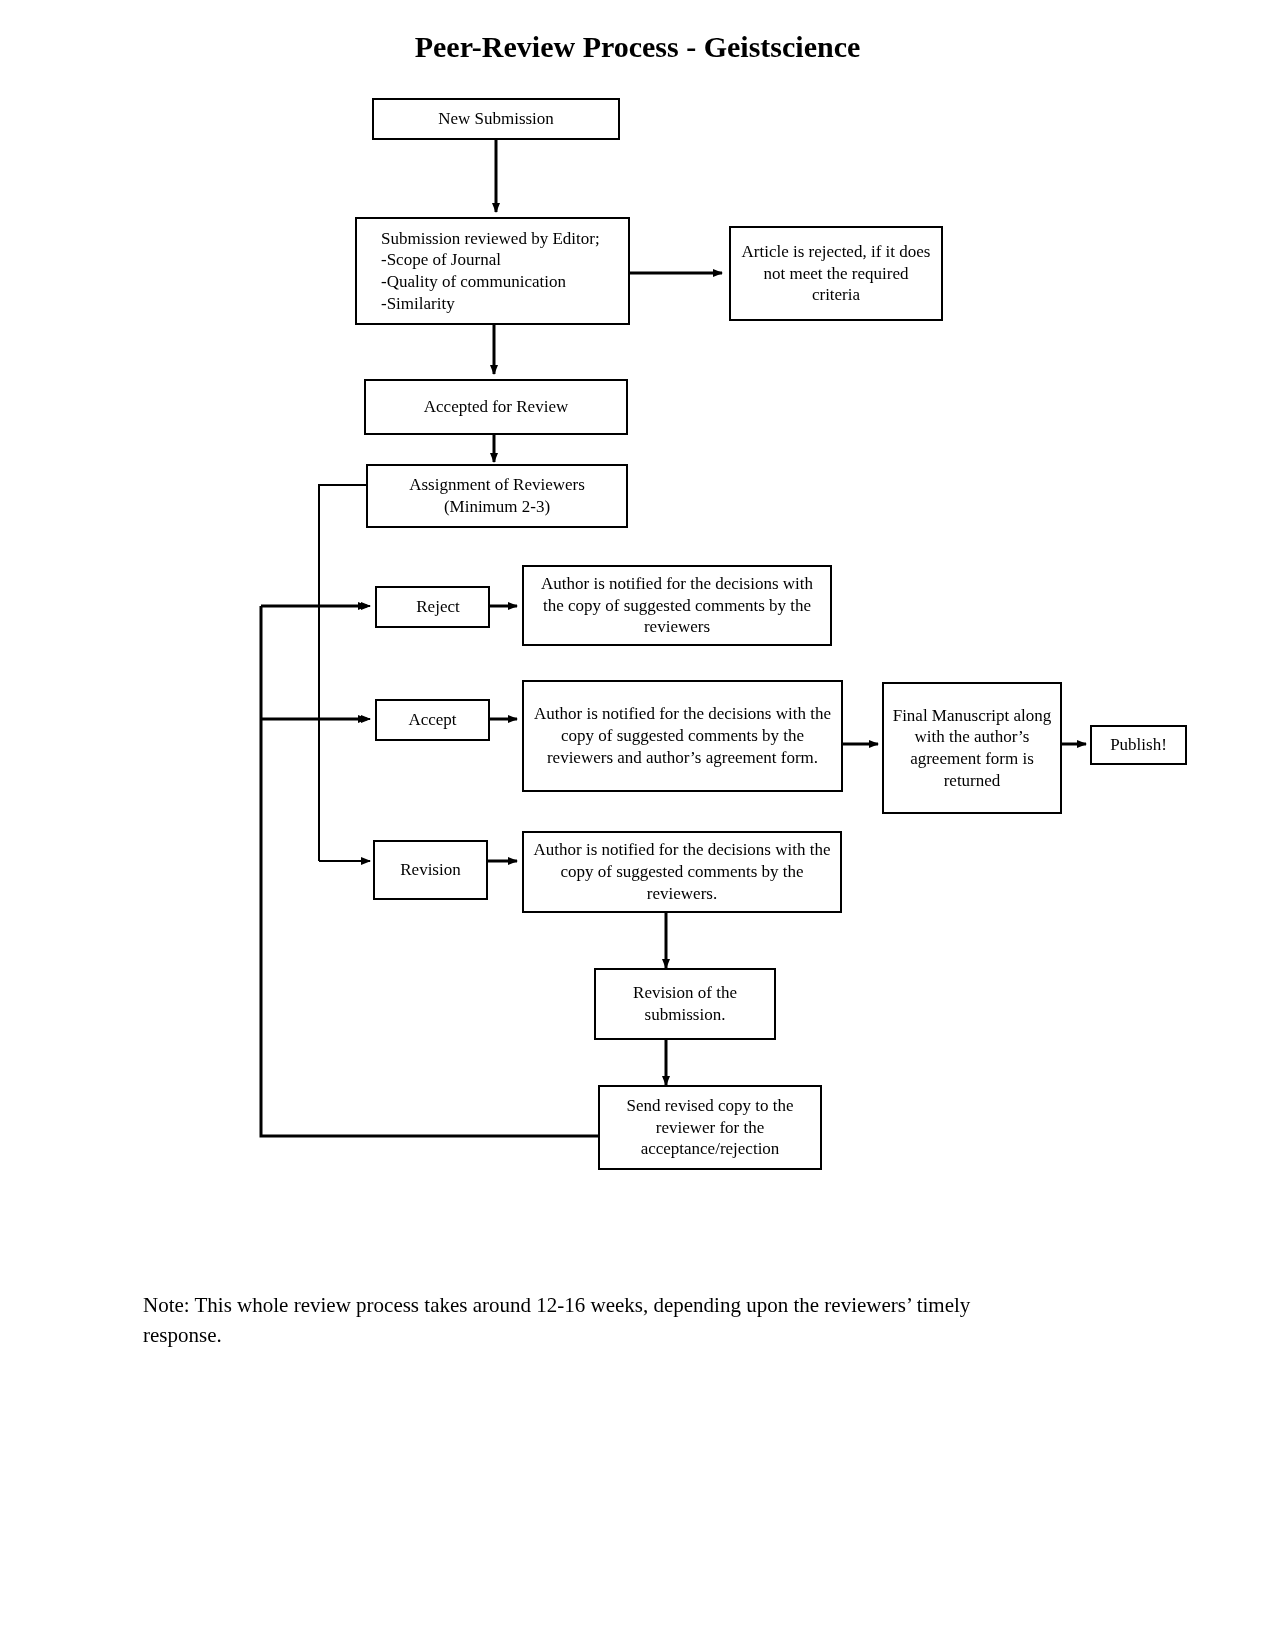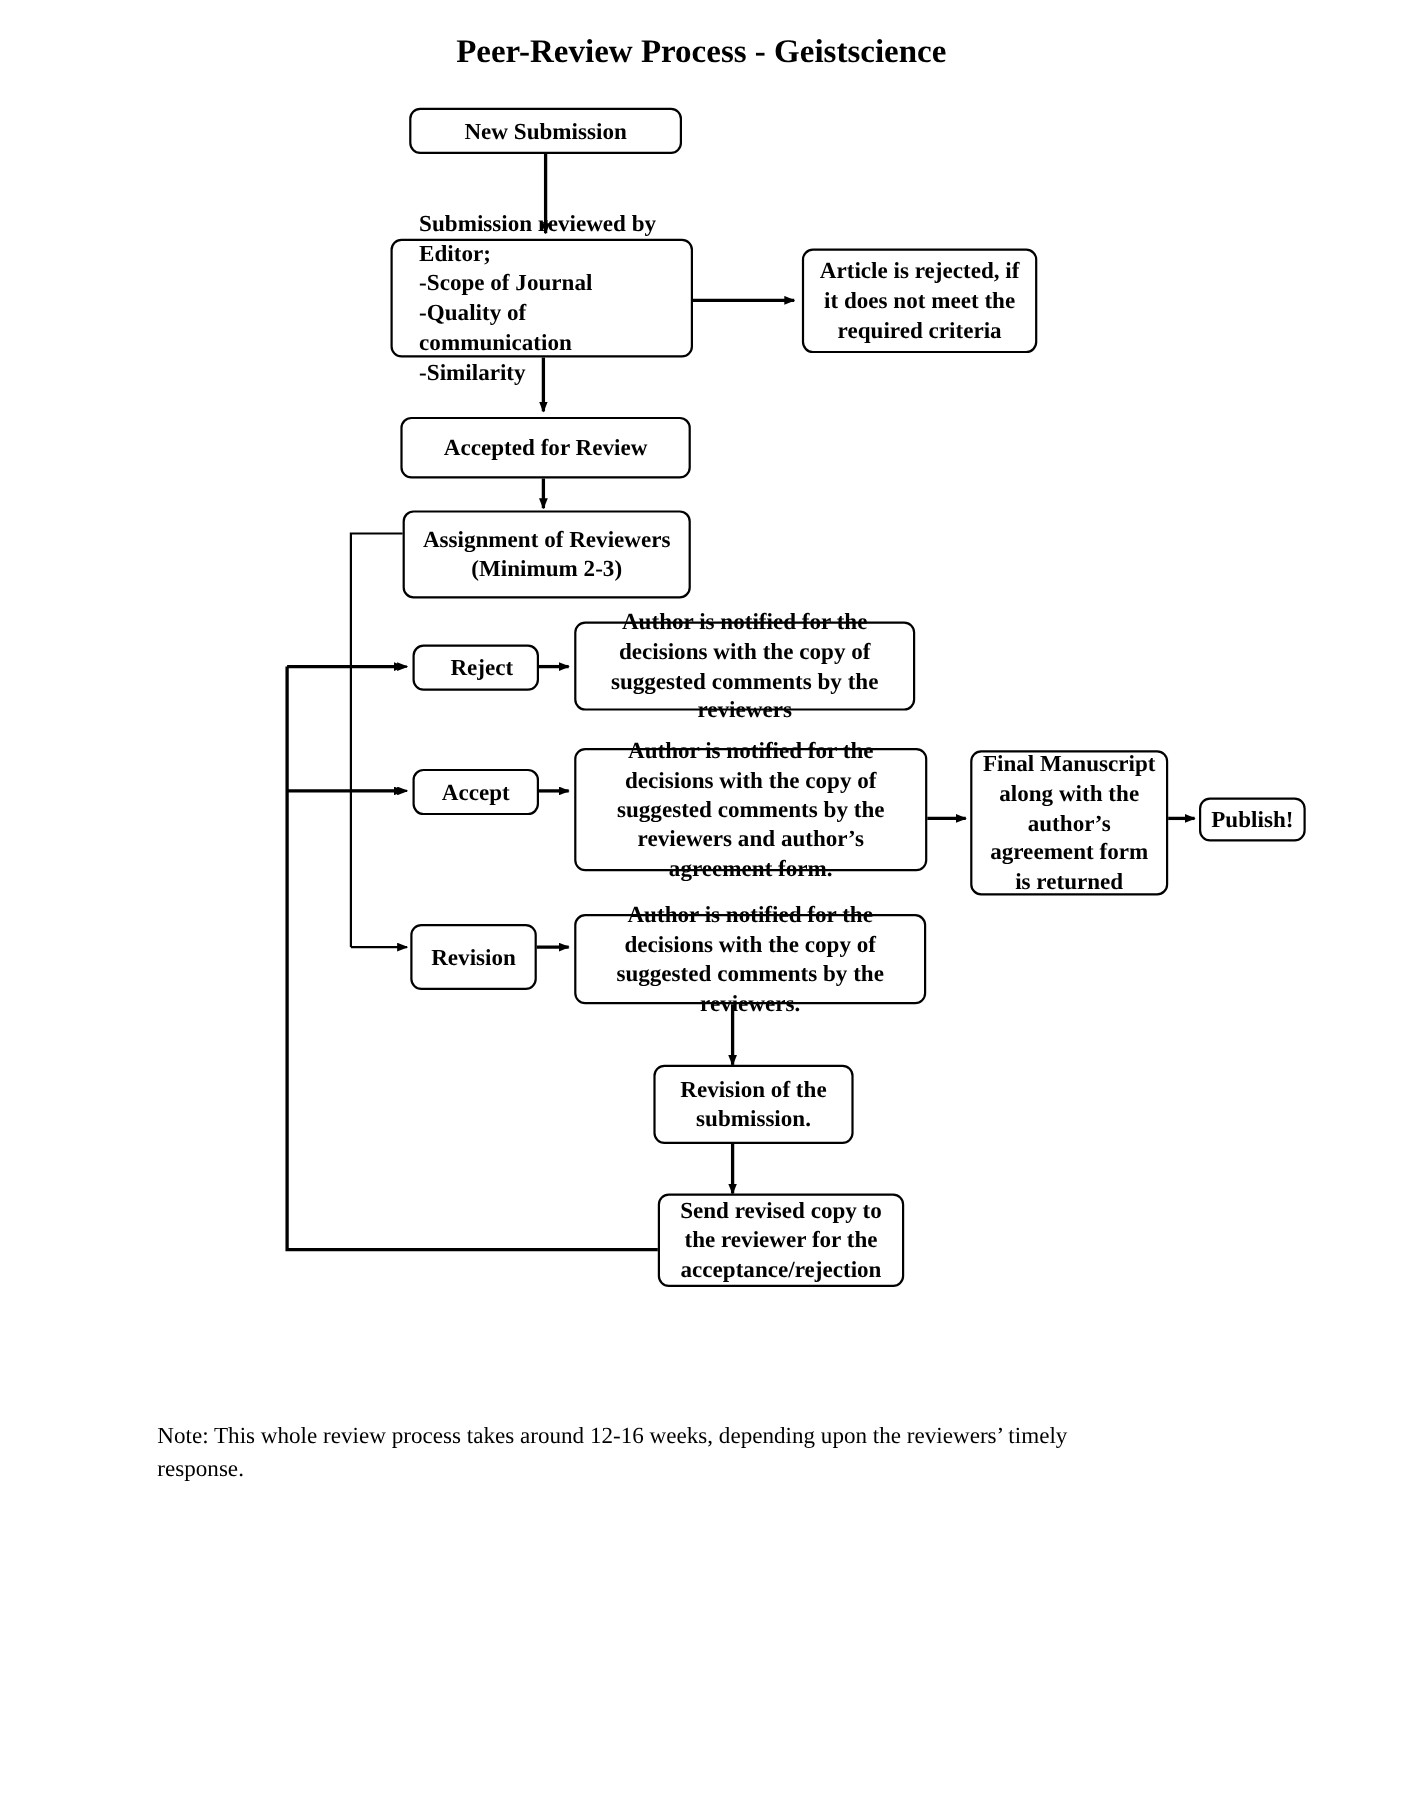--- a/index.html
+++ b/index.html
@@ -23,31 +23,30 @@
     text-align: center;
     font-size: 30px;
     font-weight: bold;
     font-family: "Liberation Serif", serif;
     letter-spacing: 0px;
   }
   .node {
     position: absolute;
     box-sizing: border-box;
     border: 2px solid #000000;
-    border-radius: 10px;
+    border-radius: 0;
     background: #ffffff;
     display: flex;
     align-items: center;
     justify-content: center;
     text-align: center;
-    font-size: 21px;
+    font-size: 17px;
     line-height: 1.28;
     padding: 4px 8px;
     z-index: 2;
-    font-weight: bold;
   }
   .node.left-align {
     justify-content: flex-start;
     text-align: left;
     padding-left: 24px;
   }
   .node .txt {
     white-space: pre-line;
     display: block;
     width: 100%;
@@ -128,21 +127,21 @@
 </div>
 
 <div class="node" style="left:729px; top:226px; width:214px; height:95px;">
   <span class="txt">Article is rejected, if it does not meet the required criteria</span>
 </div>
 
 <div class="node" style="left:364px; top:379px; width:264px; height:56px;">
   <span class="txt">Accepted for Review</span>
 </div>
 
-<div class="node" style="left:366px; top:464px; width:262px; height:80px;">
+<div class="node" style="left:366px; top:464px; width:262px; height:64px;">
   <span class="txt">Assignment of Reviewers
 (Minimum 2-3)</span>
 </div>
 
 <div class="node" style="left:375px; top:586px; width:115px; height:42px;padding-left:19px;">
   <span class="txt">Reject</span>
 </div>
 
 <div class="node" style="left:522px; top:565px; width:310px; height:81px;">
   <span class="txt">Author is notified for the decisions with the copy of suggested comments by the reviewers</span>

